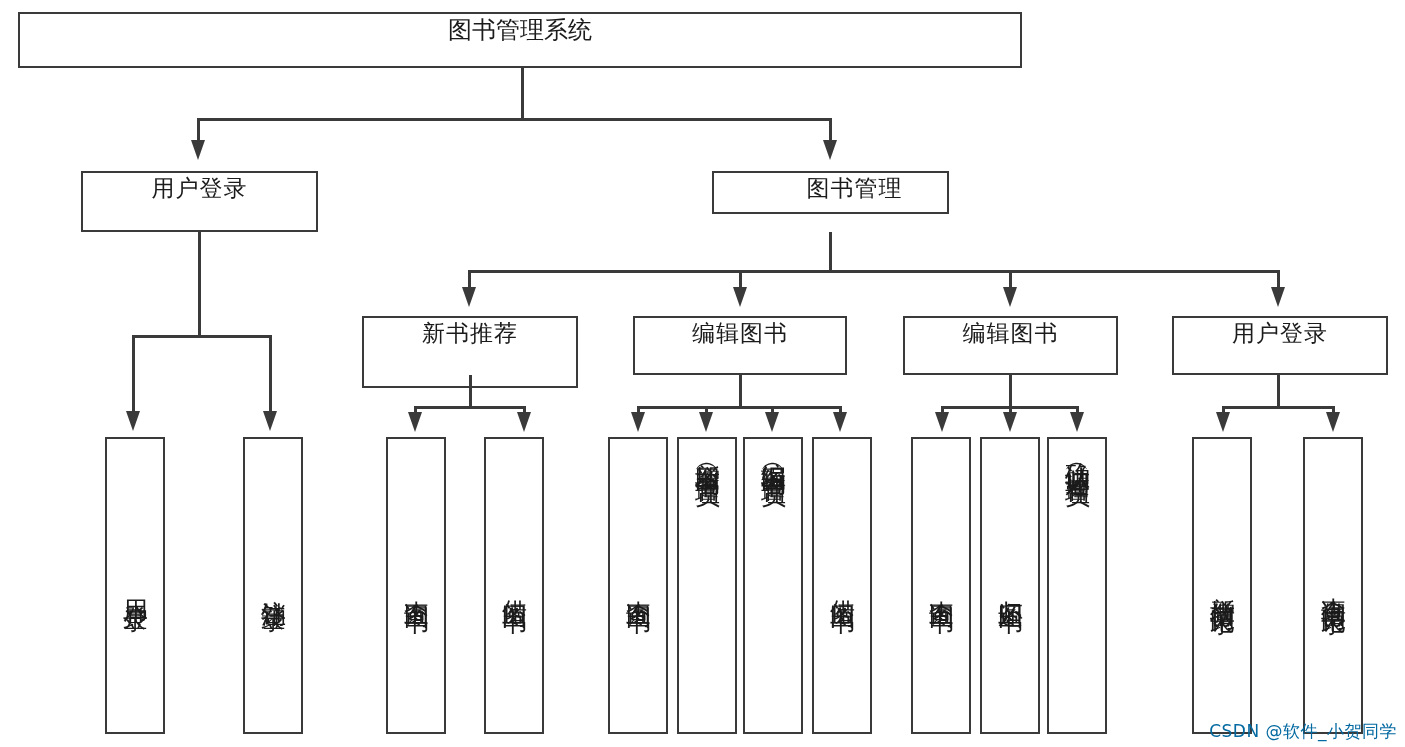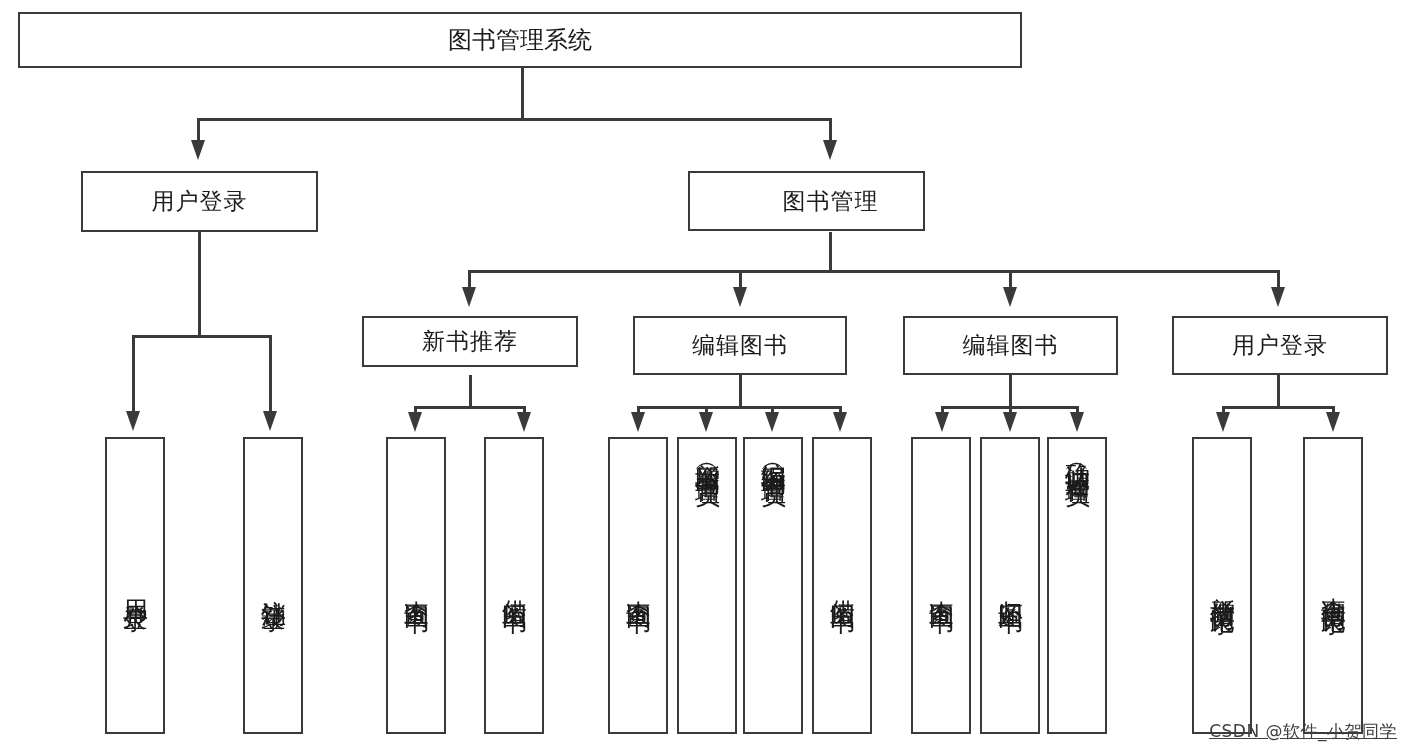--- a/index.html
+++ b/index.html
@@ -17,21 +17,20 @@
     background: #ffffff;
     overflow: hidden;
   }
   
   .node {
     position: absolute;
     box-sizing: border-box;
     border: 2.5px solid #3a3a3a;
     background: #ffffff;
     display: flex;
-    align-items: center;
     justify-content: center;
     color: #1b1b1b;
   }
   .node.horiz {
     font-size: 23px;
     letter-spacing: 1px;
   }
   .node.root {
     font-size: 24px;
   }
@@ -74,25 +73,24 @@
     border-left: 7.5px solid transparent;
     border-right: 7.5px solid transparent;
     border-top: 20px solid #3a3a3a;
   }
   
   #watermark {
     position: absolute;
     right: 8px;
     bottom: 4px;
     font-size: 17px;
-    color: #404040;
+    color: #0369a1;
     letter-spacing: 0.5px;
     white-space: nowrap;
     pointer-events: none;
-    text-decoration: underline;
   }
 </style>
 </head>
 <body>
 
 <div id="canvas">
 
   <div class="node root" style="left:18px; top:12px; width:1004px; height:56px;">
     <span>图书管理系统</span>
   </div>
@@ -100,21 +98,21 @@
   <div class="line-v" style="left:521px; top:68px; width:2.5px; height:52px;"></div>
   <div class="line-h" style="left:197px; top:118px; width:634px; height:2.5px;"></div>
   <div class="line-v" style="left:197px; top:118px; width:2.5px; height:24px;"></div>
   <div class="line-v" style="left:829px; top:118px; width:2.5px; height:24px;"></div>
   <div class="arrow" style="left:191px; top:140px;"></div>
   <div class="arrow" style="left:823px; top:140px;"></div>
 
   <div class="node horiz" style="left:81px; top:171px; width:237px; height:61px;">
     <span>用户登录</span>
   </div>
-  <div class="node horiz" style="left:688px; top:171px; width:237px; height:60px;padding-left:48px;">
+  <div class="node horiz" style="left:712px; top:171px; width:237px; height:43px;padding-left:48px;">
     <span>图书管理</span>
   </div>
 
   <div class="line-v" style="left:198px; top:232px; width:2.5px; height:105px;"></div>
   <div class="line-h" style="left:132px; top:335px; width:139px; height:2.5px;"></div>
   <div class="line-v" style="left:132px; top:335px; width:2.5px; height:78px;"></div>
   <div class="line-v" style="left:269px; top:335px; width:2.5px; height:78px;"></div>
   <div class="arrow" style="left:126px; top:411px;"></div>
   <div class="arrow" style="left:263px; top:411px;"></div>
 
@@ -122,21 +120,21 @@
   <div class="line-h" style="left:468px; top:270px; width:811px; height:2.5px;"></div>
   <div class="line-v" style="left:468px; top:270px; width:2.5px; height:19px;"></div>
   <div class="line-v" style="left:739px; top:270px; width:2.5px; height:19px;"></div>
   <div class="line-v" style="left:1009px; top:270px; width:2.5px; height:19px;"></div>
   <div class="line-v" style="left:1277px; top:270px; width:2.5px; height:19px;"></div>
   <div class="arrow" style="left:462px; top:287px;"></div>
   <div class="arrow" style="left:733px; top:287px;"></div>
   <div class="arrow" style="left:1003px; top:287px;"></div>
   <div class="arrow" style="left:1271px; top:287px;"></div>
 
-  <div class="node horiz" style="left:362px; top:316px; width:216px; height:51px;">
+  <div class="node horiz" style="left:362px; top:316px; width:216px; height:72px;">
     <span>新书推荐</span>
   </div>
   <div class="node horiz" style="left:633px; top:316px; width:214px; height:59px;">
     <span>编辑图书</span>
   </div>
   <div class="node horiz" style="left:903px; top:316px; width:215px; height:59px;">
     <span>编辑图书</span>
   </div>
   <div class="node horiz" style="left:1172px; top:316px; width:216px; height:59px;">
     <span>用户登录</span>

